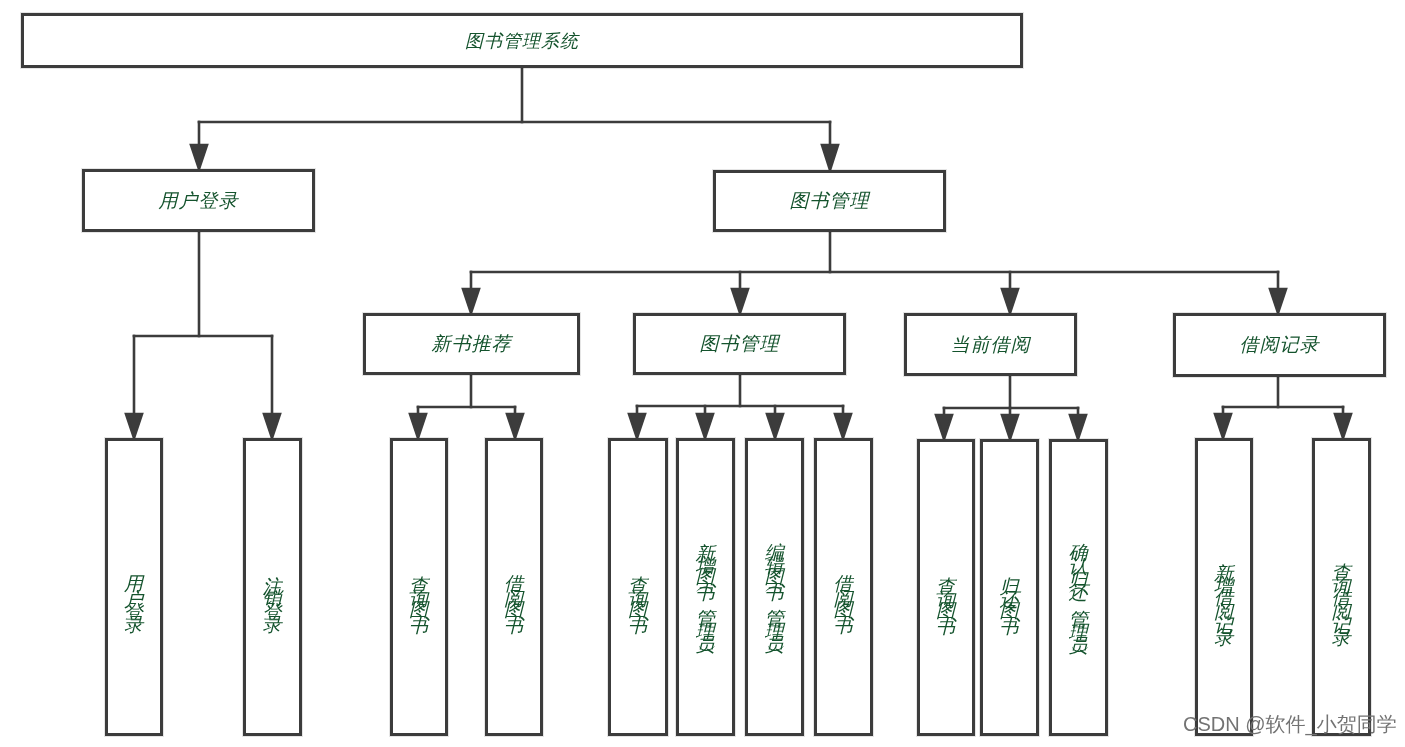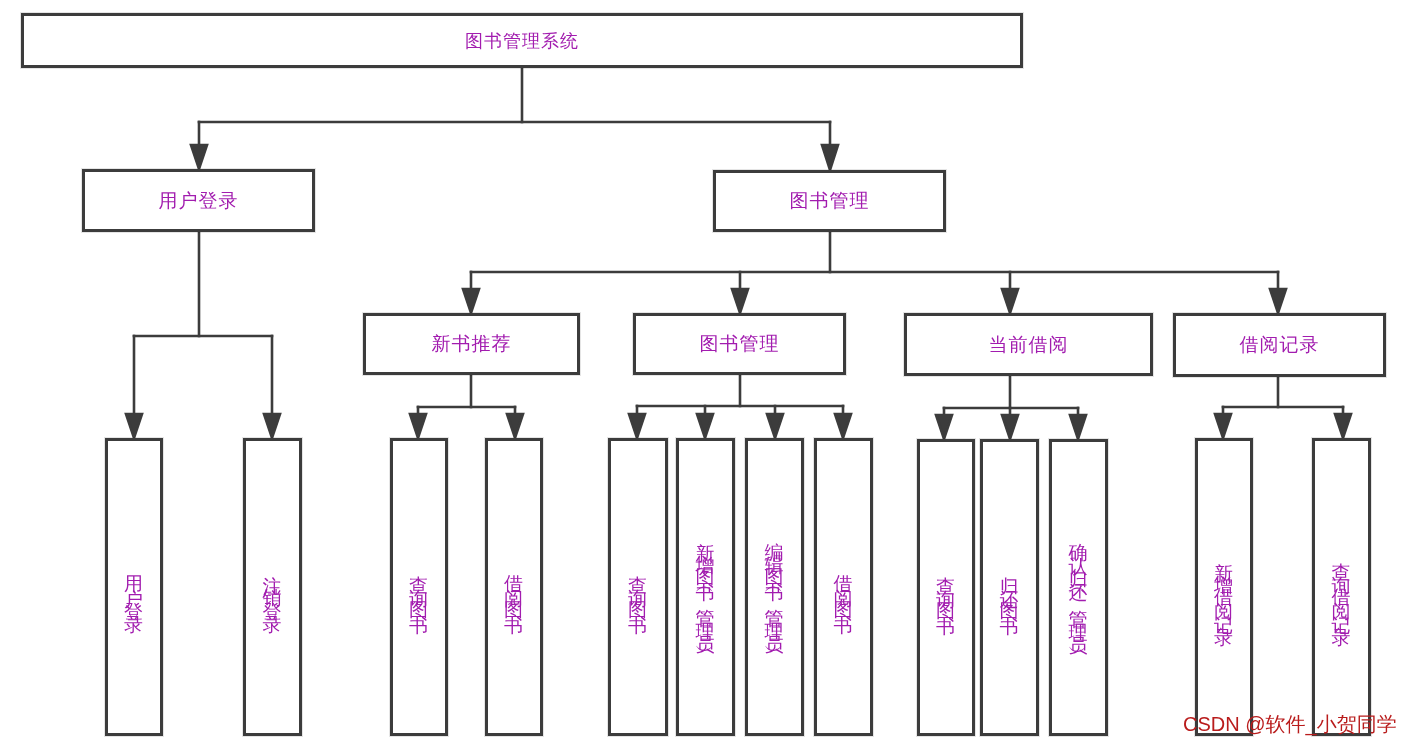--- a/index.html
+++ b/index.html
@@ -8,30 +8,30 @@
     font-family:"Liberation Sans","DejaVu Sans",sans-serif;
     color:#333333;overflow:hidden;
   }
   #wires{position:absolute;left:0;top:0;width:1405px;height:747px;}
   .node{
     position:absolute;box-sizing:border-box;
     border:3px solid #3c3c3c;background:#ffffff;
     display:flex;align-items:center;justify-content:center;
     box-shadow:0 0 0 1px rgba(0,0,0,0.10);
   }
-  .node span{color:#a21caf;}
+  .node span{color:#14532d;font-style:italic;}
   .hnode span{font-size:19px;letter-spacing:1px;white-space:nowrap;}
   .root span{font-size:18px;}
   .vnode span{
     writing-mode:vertical-rl;text-orientation:mixed;
     font-size:19px;letter-spacing:0.7em;line-height:1;white-space:nowrap;
   }
   #watermark{
     position:absolute;left:1183px;top:711px;
-    font-size:20px;color:#b91c1c;white-space:nowrap;
+    font-size:20px;color:#737373;white-space:nowrap;
   }
 </style>
 </head>
 <body>
 
 <div id="stage">
 
   <svg id="wires" viewBox="0 0 1405 747" xmlns="http://www.w3.org/2000/svg">
     <g stroke="#3c3c3c" stroke-width="2.6" stroke-linecap="square" fill="#3c3c3c">
 
@@ -106,21 +106,21 @@
   <div class="node hnode" style="left:363px;top:313px;width:217px;height:62px">
     <span>新书推荐</span>
   </div>
 
   <div class="node hnode" style="left:713px;top:170px;width:233px;height:62px">
     <span>图书管理</span>
   </div>
   <div class="node hnode" style="left:633px;top:313px;width:213px;height:62px">
     <span>图书管理</span>
   </div>
-  <div class="node hnode" style="left:904px;top:313px;width:249px;height:63px">
+  <div class="node hnode" style="left:904px;top:313px;width:173px;height:63px">
     <span>当前借阅</span>
   </div>
   <div class="node hnode" style="left:1173px;top:313px;width:213px;height:64px">
     <span>借阅记录</span>
   </div>
 
   <div class="node vnode" style="left:105px;top:438px;width:58px;height:298px">
     <span>用户登录</span>
   </div>
   <div class="node vnode" style="left:243px;top:438px;width:59px;height:298px">

